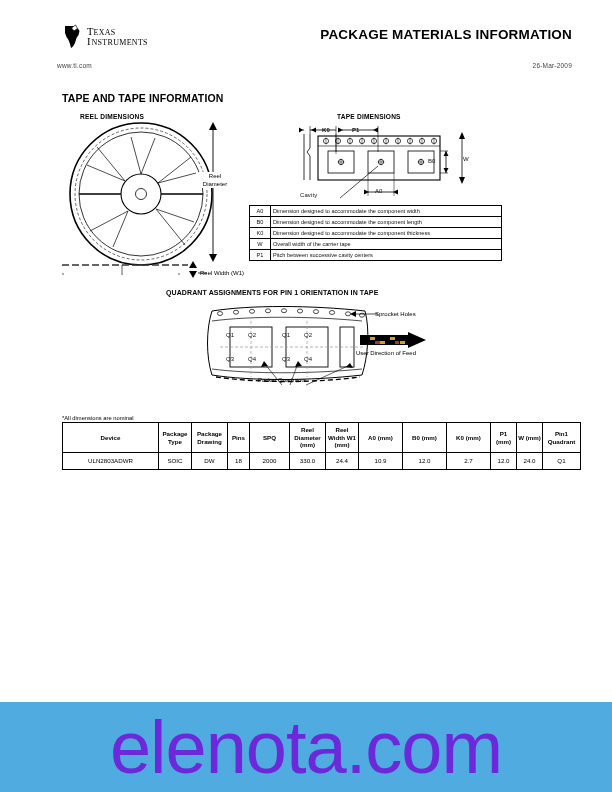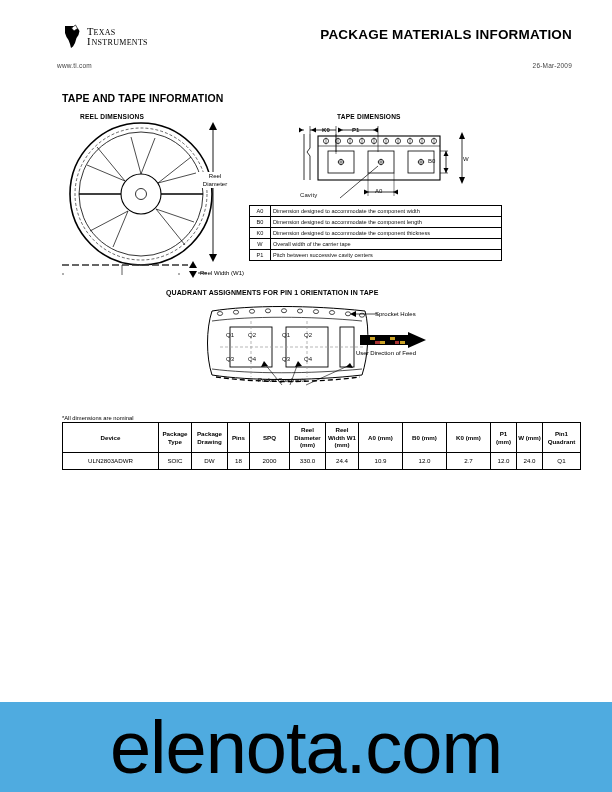--- a/index.html
+++ b/index.html
@@ -78,21 +78,21 @@
   .foot-txt{position:absolute;left:0;top:731px;width:612px;text-align:center;font-size:5.4px;color:#2c5f86;}
 
   
   .wm-band{
     position:absolute;left:0;top:702px;width:612px;height:90px;
     background:#4fabe0;
   }
   .wm-text{
     position:absolute;left:0;top:702px;width:612px;height:90px;
     display:flex;align-items:center;justify-content:center;
-    color:#000000;font-size:74px;font-weight:300;letter-spacing:-1px;
+    color:#6d28d9;font-size:74px;font-weight:300;letter-spacing:-1px;
     font-family:"Liberation Sans", sans-serif;
   }
   .wm-top-rule{position:absolute;left:0;top:700px;width:612px;height:2px;background:#ffffff;}
 </style>
 </head>
 <body>
 
 <div class="page">
 
   <div class="hdr">

